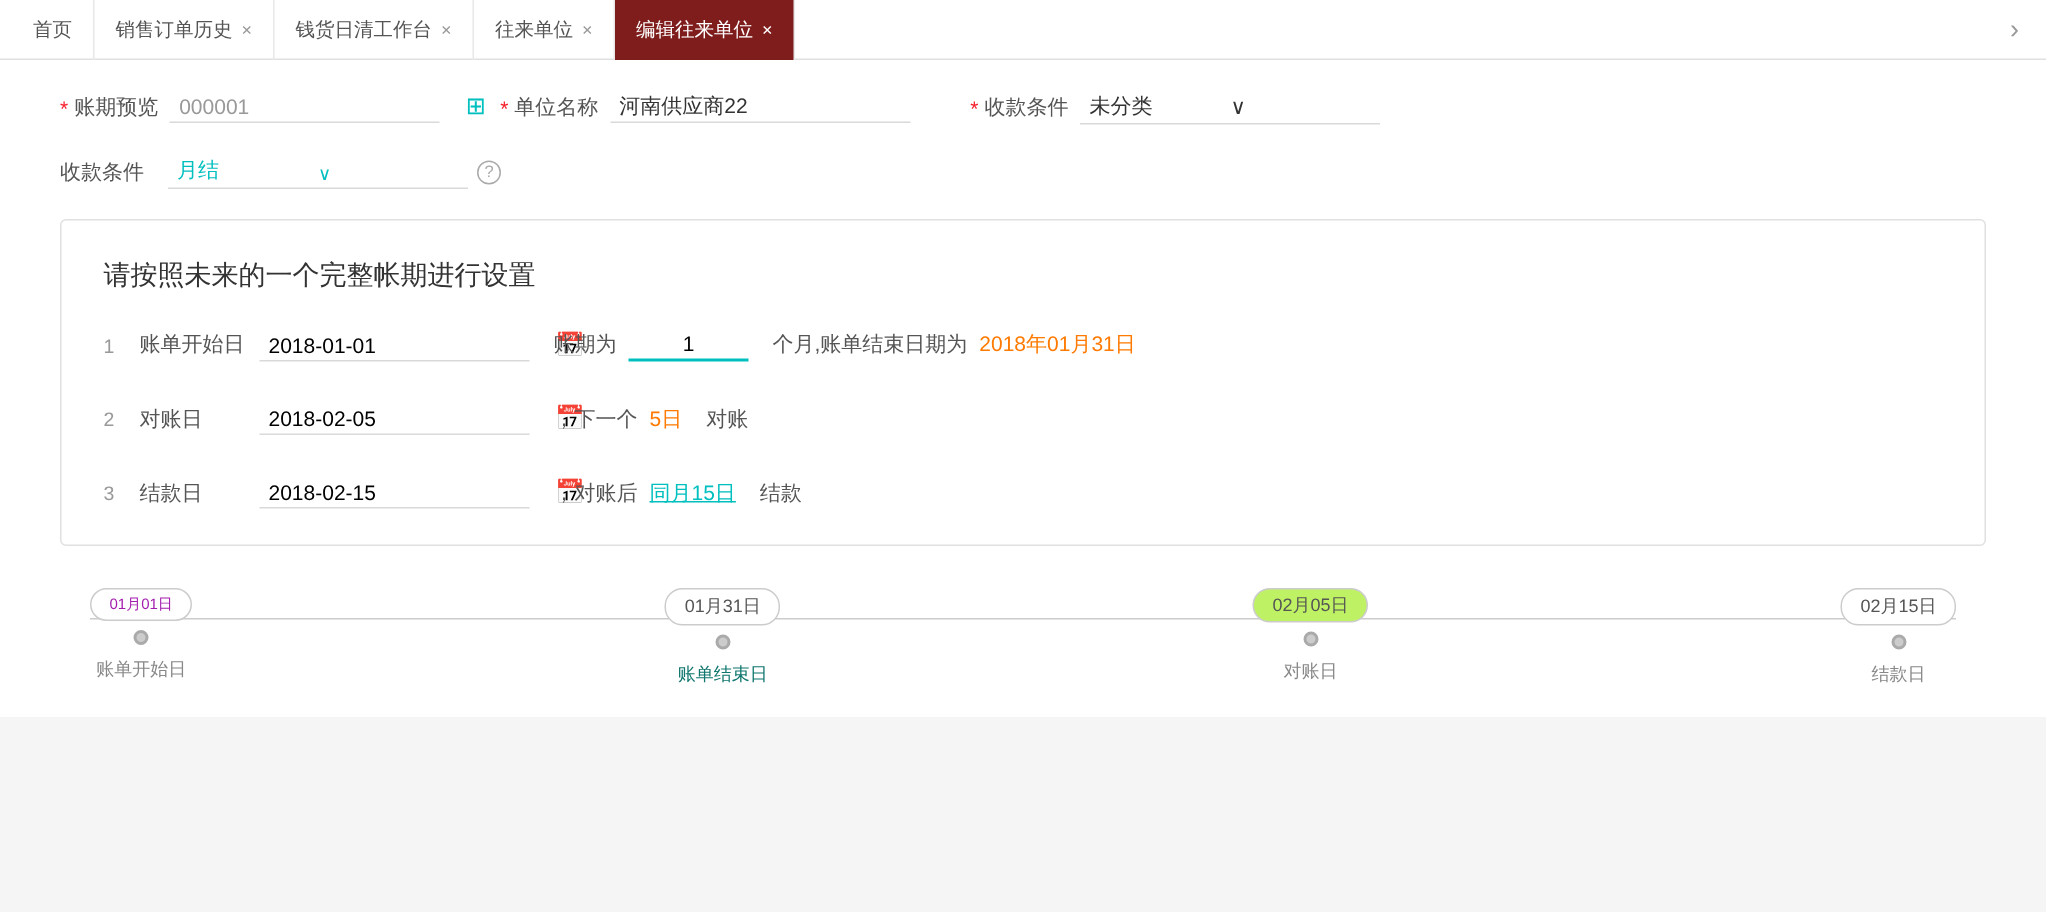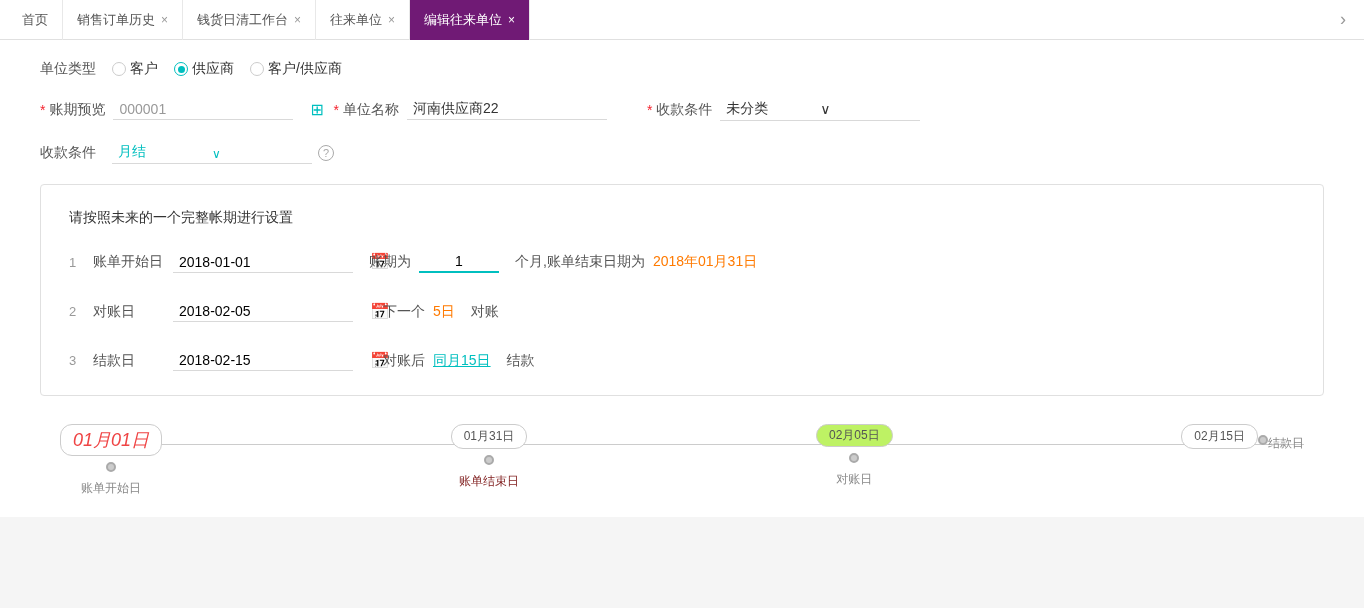--- a/index.html
+++ b/index.html
@@ -24,21 +24,21 @@
       color: #555;
       border-right: 1px solid #e8e8e8;
       white-space: nowrap;
     }
     .tab .close-icon {
       margin-left: 6px;
       font-size: 12px;
       color: #999;
     }
     .tab.active {
-      background: #701a75;
+      background: #7f1d1d;
       color: #fff;
       justify-content: space-between;
     }
     .tab.active .close-icon {
       color: #fff;
     }
     .tab-more {
       margin-left: auto;
       padding: 0 10px;
       font-size: 18px;
@@ -158,21 +158,21 @@
     }
 
     
     .section-box {
       border: 1px solid #e0e0e0;
       border-radius: 4px;
       padding: 24px 28px;
       margin-top: 10px;
     }
     .section-title {
-      font-size: 14px;
+      font-size: 18px;
       color: #333;
       margin-bottom: 24px;
     }
 
     
     .data-row {
       display: flex;
       align-items: center;
       margin-bottom: 28px;
     }
@@ -271,37 +271,20 @@
   </div>
   <div class="tab active">
     <span>编辑往来单位</span>
     <span class="close-icon">×</span>
   </div>
   <div class="tab-more">›</div>
 </div>
 
 <div class="main-content">
 
-  <div class="form-row">
-    <label style="margin-right:16px;">单位类型</label>
-    <div class="radio-group">
-      <div class="radio-item">
-        <div class="radio-circle"></div>
-        <span>客户</span>
-      </div>
-      <div class="radio-item">
-        <div class="radio-circle checked"></div>
-        <span>供应商</span>
-      </div>
-      <div class="radio-item">
-        <div class="radio-circle"></div>
-        <span>客户/供应商</span>
-      </div>
-    </div>
-  </div>
 
   <div class="form-row">
     <div class="field-group">
       <span class="required-star">*</span>
       <label style="margin-right:8px;">账期预览</label>
       <div class="input-with-icon">
         <input type="text" value="000001" style="color: rgb(153, 153, 153);">
         <span class="calendar-icon">⊞</span>
       </div>
     </div>
@@ -377,38 +360,38 @@
   </div>
 
 
   <div style="position:relative; margin-top: 28px; padding: 0 20px;">
 
     <div style="position:absolute; top:20px; left:20px; right:20px; height:1px; background:#ccc; z-index:0;"></div>
 
     <div style="display:flex; align-items:flex-start; justify-content: space-between; position:relative; z-index:1;">
 
       <div style="display:flex; flex-direction:column; align-items:center;">
-        <div style="background:#fff; border:1px solid #ccc; border-radius:12px; padding:3px 12px; font-size:18px; color:#ef4444; white-space:nowrap; margin-bottom:6px;font-style:italic;">01月01日</div>
+        <div style="background:#fff; border:1px solid #ccc; border-radius:12px; padding:3px 12px; font-size:10px; color:#a21caf; white-space:nowrap; margin-bottom:6px;">01月01日</div>
         <div style="width:10px; height:10px; border-radius:50%; background:#ccc; border:2px solid #aaa;"></div>
         <div style="font-size:12px; color:#888; margin-top:8px;">账单开始日</div>
       </div>
 
       <div style="display:flex; flex-direction:column; align-items:center;">
         <div style="background:#fff; border:1px solid #ccc; border-radius:12px; padding:3px 12px; font-size:12px; color:#555; white-space:nowrap; margin-bottom:6px;">01月31日</div>
         <div style="width:10px; height:10px; border-radius:50%; background:#ccc; border:2px solid #aaa;"></div>
-        <div style="font-size:12px; color:#7f1d1d; margin-top:8px;">账单结束日</div>
+        <div style="font-size:12px; color:#0f766e; margin-top:8px;">账单结束日</div>
       </div>
 
       <div style="display:flex; flex-direction:column; align-items:center;">
         <div style="background:#bef264; border:1px solid #ccc; border-radius:12px; padding:2px 12px; font-size:12px; color:#555; white-space:nowrap; margin-bottom:6px;">02月05日</div>
         <div style="width:10px; height:10px; border-radius:50%; background:#ccc; border:2px solid #aaa;"></div>
         <div style="font-size:12px; color:#888; margin-top:8px;">对账日</div>
       </div>
 
-      <div style="display:flex; flex-direction:row; align-items:center;">
+      <div style="display:flex; flex-direction:column; align-items:center;">
         <div style="background:#fff; border:1px solid #ccc; border-radius:12px; padding:3px 12px; font-size:12px; color:#555; white-space:nowrap; margin-bottom:6px;">02月15日</div>
         <div style="width:10px; height:10px; border-radius:50%; background:#ccc; border:2px solid #aaa;"></div>
         <div style="font-size:12px; color:#888; margin-top:8px;">结款日</div>
       </div>
     </div>
   </div>
 
 </div>
 
 </body></html>

